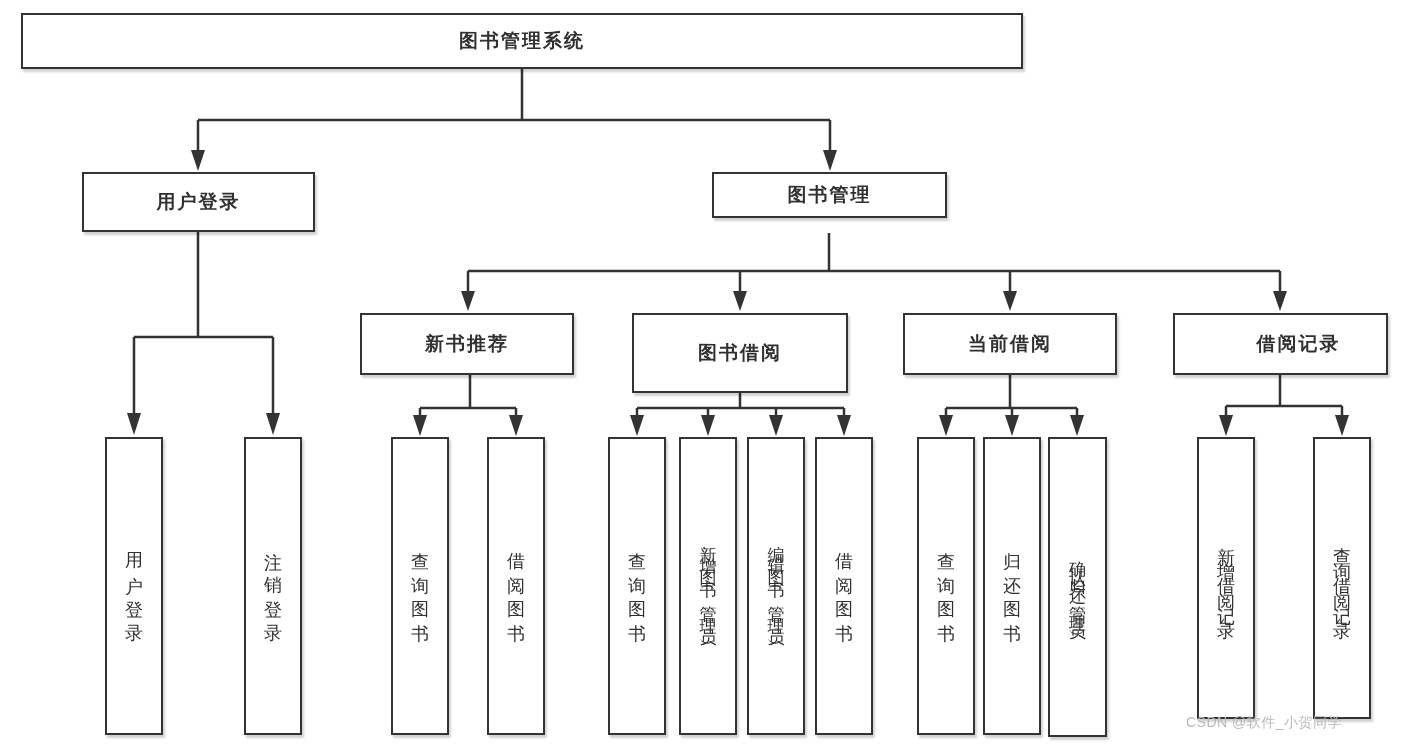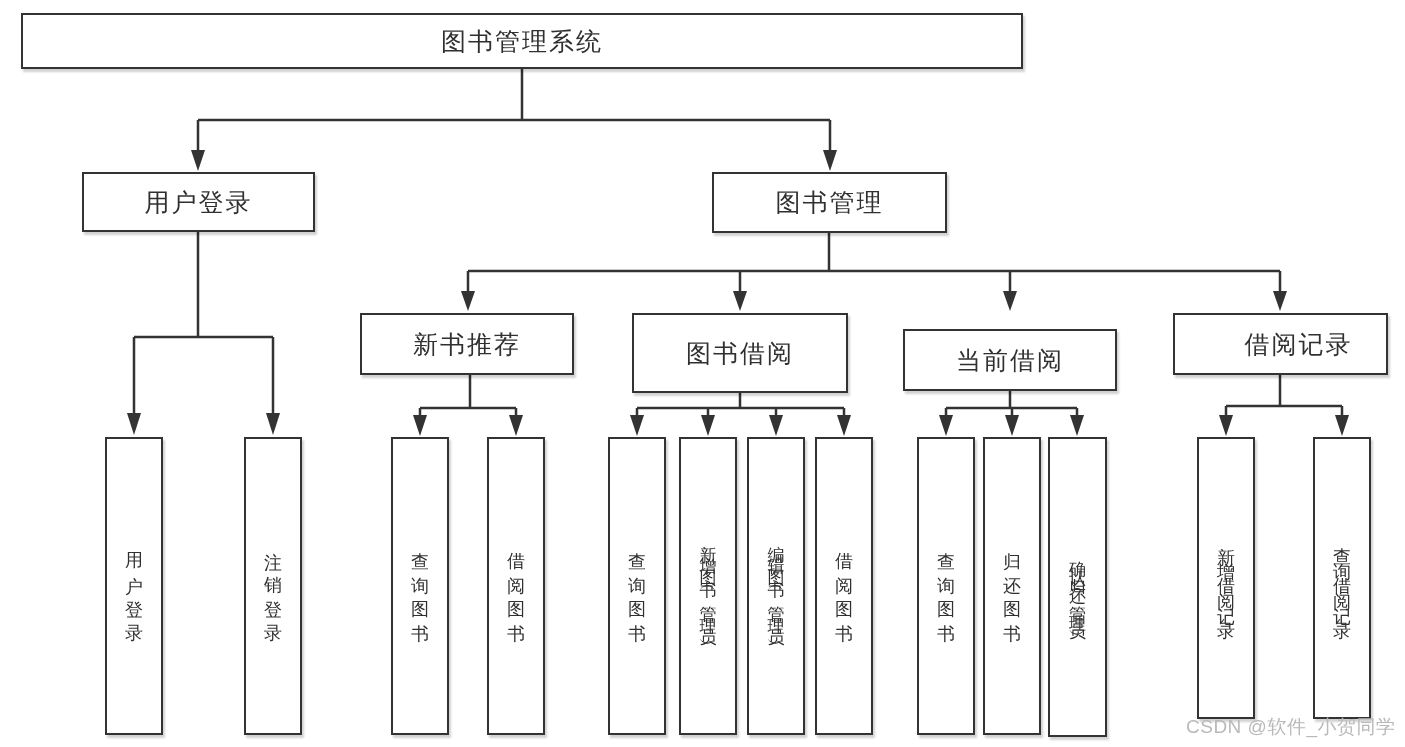--- a/index.html
+++ b/index.html
@@ -6,32 +6,32 @@
   body { font-family:"Liberation Sans","DejaVu Sans",sans-serif; }
   .canvas {
     position:relative; width:1405px; height:747px; background:#ffffff; overflow:hidden;
   }
   .canvas svg.wires { position:absolute; left:0; top:0; z-index:1; }
   .node {
     position:absolute; background:#ffffff; border:2.5px solid #333333;
     box-sizing:border-box; display:flex; align-items:center; justify-content:center;
     color:#303030; z-index:2; box-shadow:2px 2.5px 2px rgba(0,0,0,0.18);
   }
-  .h-node { font-size:25px; letter-spacing:2px; white-space:nowrap; }
+  .h-node { font-size:19px; letter-spacing:2px; white-space:nowrap;font-weight:bold; }
   .v-node {
     writing-mode:vertical-rl; text-orientation:mixed;
     font-size:18px; line-height:1;
   }
   .len4 { letter-spacing:24px; }
   .len6 { letter-spacing:15px; }
   .len8 { letter-spacing:12px; font-size:17px; }
   .len9 { letter-spacing:9px;  font-size:17px; }
   .watermark {
     position:absolute; left:1186px; top:714px; z-index:3;
-    font-size:19px; color:#b9b9b9; letter-spacing:0.5px; white-space:nowrap;
+    font-size:14px; color:#b9b9b9; letter-spacing:0.5px; white-space:nowrap;
   }
 </style>
 </head>
 <body>
 
 <div class="canvas">
 
   <svg class="wires" width="1405" height="747" viewBox="0 0 1405 747">
     <g stroke="#333333" stroke-width="2.5" fill="none">
 
@@ -68,25 +68,25 @@
       <polygon points="1005,415 1019,415 1012,436"></polygon>
       <polygon points="1070,415 1084,415 1077,436"></polygon>
       <polygon points="1219,415 1233,415 1226,436"></polygon>
       <polygon points="1335,415 1349,415 1342,436"></polygon>
     </g>
   </svg>
 
   <div class="node h-node" style="left:21px; top:13px; width:1002px; height:56px;">图书管理系统</div>
 
   <div class="node h-node" style="left:82px; top:172px; width:233px; height:60px;">用户登录</div>
-  <div class="node h-node" style="left:712px; top:172px; width:235px; height:61px;">图书管理</div>
+  <div class="node h-node" style="left:712px; top:172px; width:235px; height:46px;">图书管理</div>
 
   <div class="node h-node" style="left:360px; top:313px; width:214px; height:62px;">新书推荐</div>
   <div class="node h-node" style="left:632px; top:313px; width:216px; height:80px;">图书借阅</div>
-  <div class="node h-node" style="left:903px; top:313px; width:214px; height:62px;margin-top:16px;">当前借阅</div>
+  <div class="node h-node" style="left:903px; top:313px; width:214px; height:62px;">当前借阅</div>
   <div class="node h-node" style="left:1173px; top:313px; width:215px; height:62px;padding-left:36px;">借阅记录</div>
 
   <div class="node v-node len4" style="left:105px; top:437px; width:58px; height:298px;">用户登录</div>
   <div class="node v-node len4" style="left:244px; top:437px; width:58px; height:298px;">注销登录</div>
 
   <div class="node v-node len4" style="left:391px; top:437px; width:58px; height:298px;">查询图书</div>
   <div class="node v-node len4" style="left:487px; top:437px; width:58px; height:298px;">借阅图书</div>
 
   <div class="node v-node len4" style="left:608px; top:437px; width:58px; height:298px;">查询图书</div>
   <div class="node v-node len8" style="left:679px; top:437px; width:58px; height:298px;">新增图书（管理员）</div>

